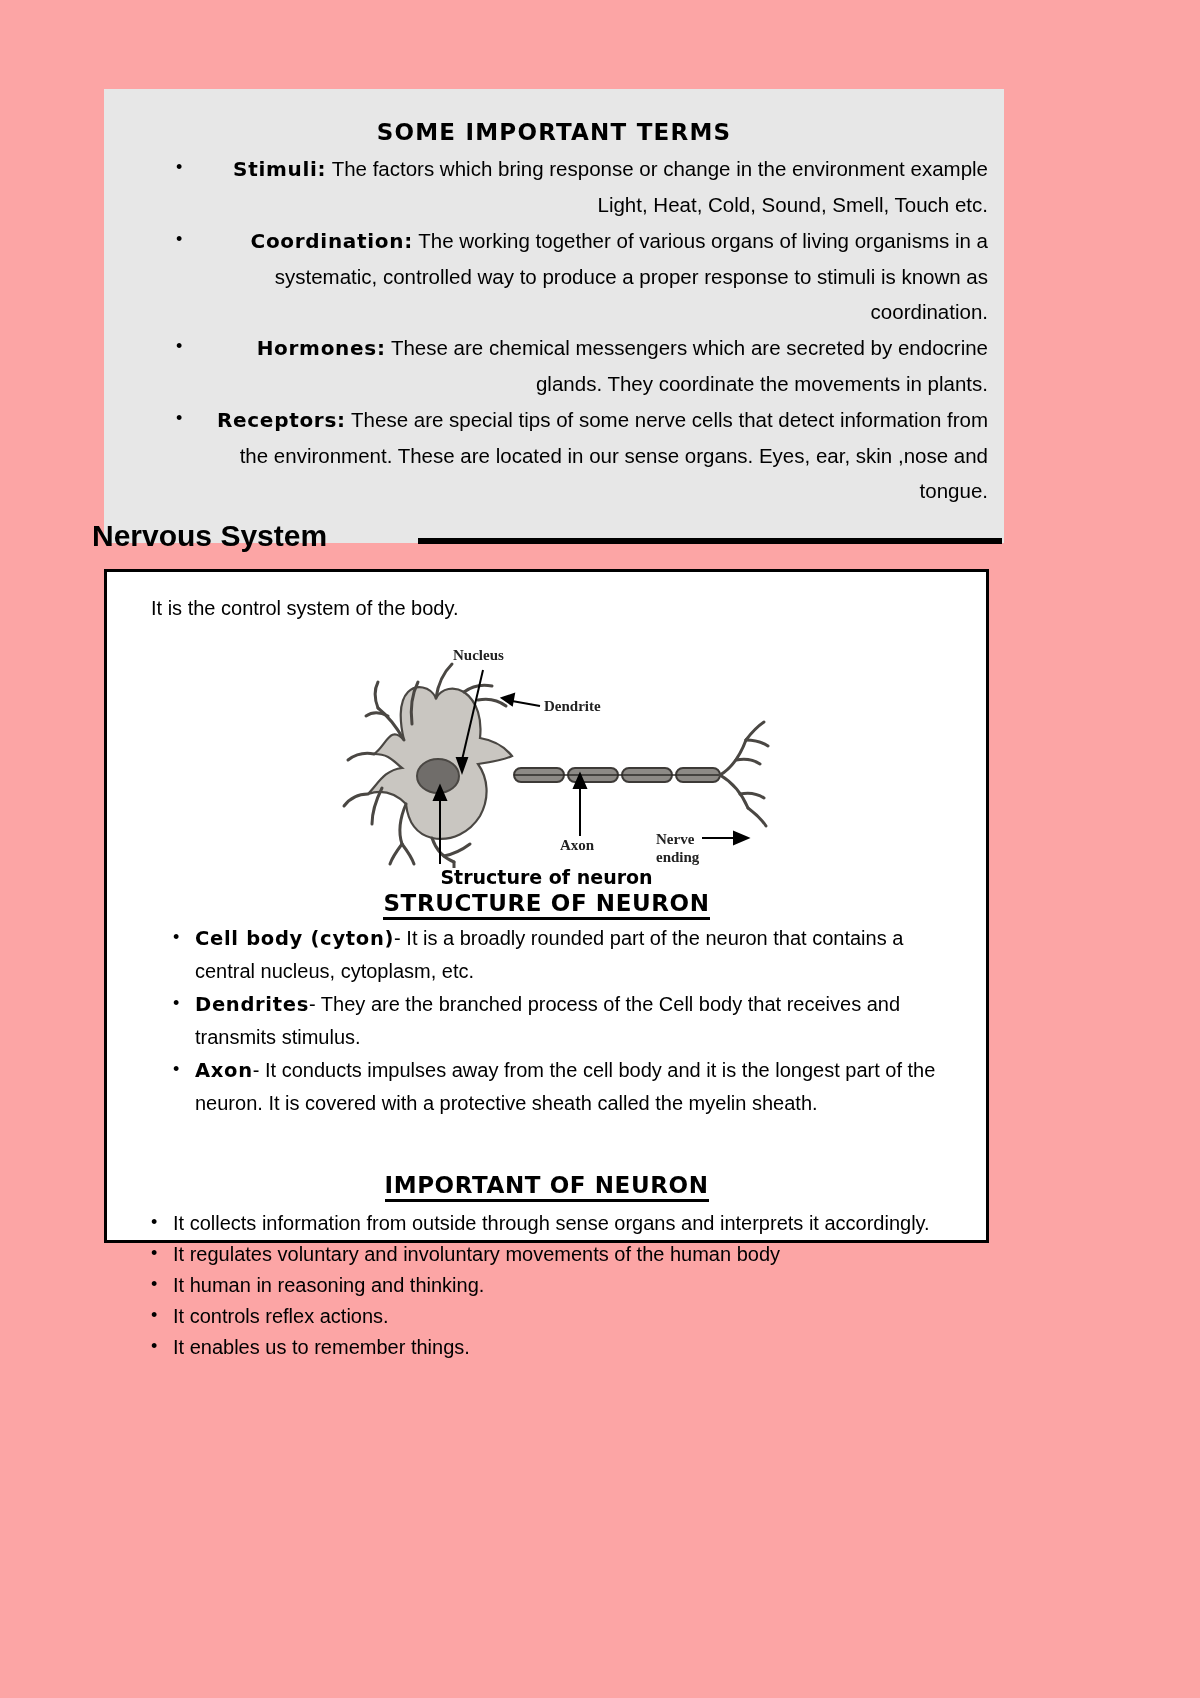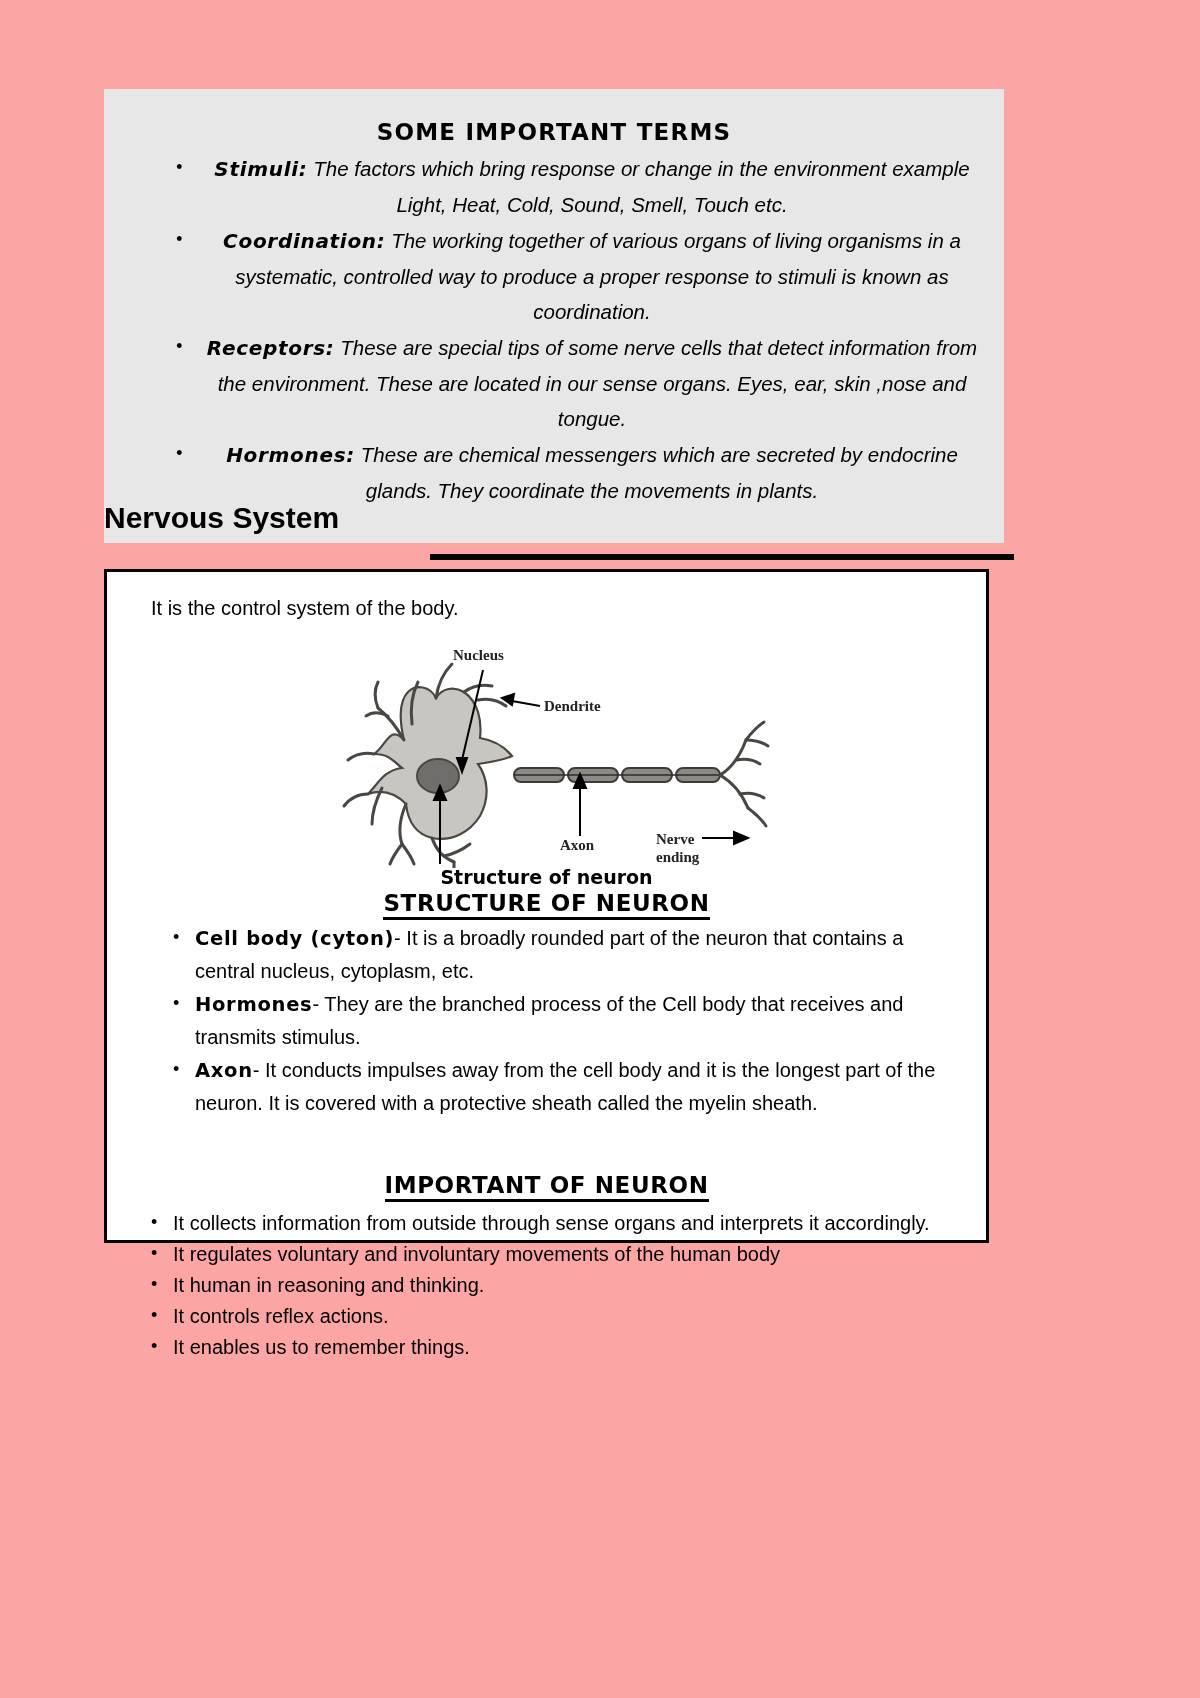--- a/index.html
+++ b/index.html
@@ -46,46 +46,45 @@
     list-style: none;
     margin: 0;
     padding: 0;
   }
   ul.terms-list > li {
     position: relative;
     padding-left: 76px;
     font-size: 20.5px;
     line-height: 35px;
     margin-bottom: 1px;
-    text-align: center;
-    font-style: italic;
+    text-align: right;
   }
   ul.terms-list > li::before {
     content: "\2022";
     position: absolute;
     left: 56px;
     top: -1px;
     font-size: 18px;
   }
   .term-label {
     font-weight: bold;
     letter-spacing: 0.7px;
     font-family: "DejaVu Sans", sans-serif;
     font-size: 20px;
   }
 
   
   .ns-heading-row {
     position: absolute;
-    left: 104px;
+    left: 92px;
     top: 512px;
     width: 910px;
     height: 48px;
     display: flex;
-    align-items: flex-end;
+    align-items: center;
     gap: 26px;
   }
   .ns-heading {
     font-size: 30px;
     line-height: 44px;
     white-space: nowrap;
     font-family: "Liberation Sans", sans-serif;
   }
   .ns-rule {
     flex: 1;
@@ -196,24 +195,24 @@
   <section class="terms-box">
     <h2 class="terms-title">SOME IMPORTANT TERMS</h2>
     <ul class="terms-list">
       <li>
         <span class="term-label">Stimuli:</span><span> The factors which bring response or change in the environment example Light, Heat, Cold, Sound, Smell, Touch etc.</span>
       </li>
       <li>
         <span class="term-label">Coordination:</span><span> The working together of various organs of living organisms in a systematic, controlled way to produce a proper response to stimuli is known as coordination.</span>
       </li>
       <li>
+        <span class="term-label">Hormones:</span><span> These are chemical messengers which are secreted by endocrine glands. They coordinate the movements in plants.</span>
+      </li>
+      <li>
         <span class="term-label">Receptors:</span><span> These are special tips of some nerve cells that detect information from the environment. These are located in our sense organs. Eyes, ear, skin ,nose and tongue.</span>
-      </li>
-      <li>
-        <span class="term-label">Hormones:</span><span> These are chemical messengers which are secreted by endocrine glands. They coordinate the movements in plants.</span>
       </li>
     </ul>
   </section>
 
   <div class="ns-heading-row">
     <h1 class="ns-heading">Nervous System</h1>
     <div class="ns-rule"></div>
   </div>
 
   <section class="content-box">
@@ -301,21 +300,21 @@
 
     <h3 class="section-heading">
       <span class="u">STRUCTURE OF NEURON</span>
     </h3>
 
     <ul class="doc-list">
       <li>
         <span class="bold-term">Cell body (cyton)</span><span>- It is a broadly rounded part of the neuron that contains a central nucleus, cytoplasm, etc.</span>
       </li>
       <li>
-        <span class="bold-term">Hormones</span><span>- They are the branched process of the Cell body that receives and transmits stimulus.</span>
+        <span class="bold-term">Dendrites</span><span>- They are the branched process of the Cell body that receives and transmits stimulus.</span>
       </li>
       <li>
         <span class="bold-term">Axon</span><span>- It conducts impulses away from the cell body and it is the longest part of the neuron. It is covered with a protective sheath called the myelin sheath.</span>
       </li>
     </ul>
 
     <h3 class="section-heading functions-heading">
       <span class="u">IMPORTANT OF NEURON</span>
     </h3>
 

